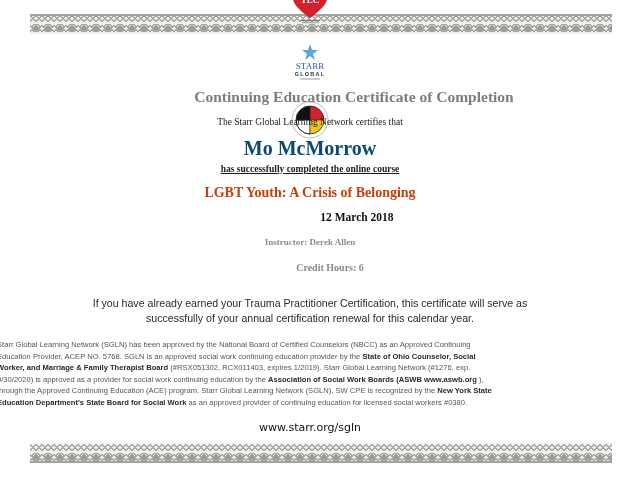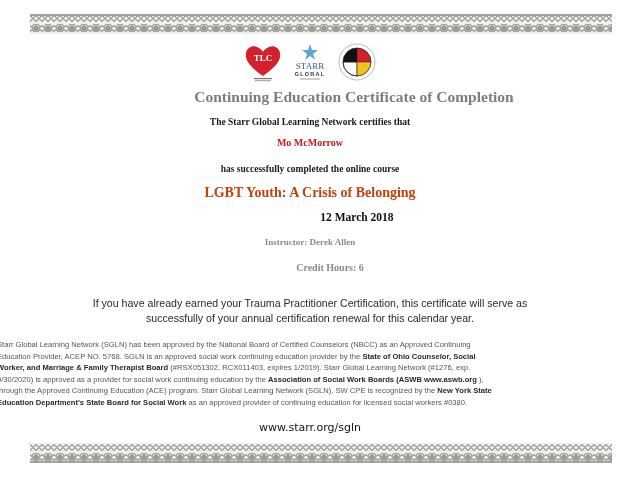--- a/index.html
+++ b/index.html
@@ -23,29 +23,29 @@
   }
   .band.top { top: 14px; }
   .band.top::before { top: 0; }
   .band.top::after { display: none; }
   .band.bottom { top: 443px; }
   .band.bottom::after { bottom: 0; }
   .band.bottom::before { display: none; }
 
   .logos {
     position: absolute; top: 40px; left: 0; width: 620px; height: 44px;
-    display: flex; justify-content: center; align-items: center; gap: 3px;
+    display: flex; justify-content: center; align-items: center; gap: 18px; flex-direction: column;
   }
   .logo { width: 44px; height: 44px; display: flex; align-items: center; justify-content: center; }
 
   .center { position: absolute; left: 0; width: 620px; text-align: center; white-space: nowrap; }
   .title { top: 88px; font-size: 15.5px; font-weight: bold; color: #7d7d7d; margin-left: 44px; }
-  .certifies { top: 117px; font-size: 9.5px; font-weight: bold; color: #1a1a1a; text-align: center; }
-  .name { top: 137px; font-size: 10px; font-weight: bold; color: #b91c1c; }
-  .completed { top: 164px; font-size: 9.5px; font-weight: bold; color: #1a1a1a; }
+  .certifies { top: 117px; font-size: 9.5px; font-weight: normal; color: #1a1a1a; text-align: center; }
+  .name { top: 137px; font-size: 20px; font-weight: bold; color: #0c4a6e; }
+  .completed { top: 164px; font-size: 9.5px; font-weight: bold; color: #1a1a1a; text-decoration: underline; }
   .course { top: 185px; font-size: 14px; font-weight: bold; color: #c2410c; }
   .date { top: 211px; font-size: 11.5px; font-weight: bold; color: #111; padding-left: 47px; }
   .instructor { top: 237px; font-size: 9px; font-weight: bold; color: #8a8a8a; }
   .credits { top: 262px; font-size: 10px; font-weight: bold; color: #8a8a8a; padding-left: 20px; }
 
   .notice {
     position: absolute; top: 296px; left: 0; width: 620px; text-align: center;
     font-family: "Liberation Sans", sans-serif; font-size: 10.6px; line-height: 15px; color: #2a2a2a;
   }
   .legal {

